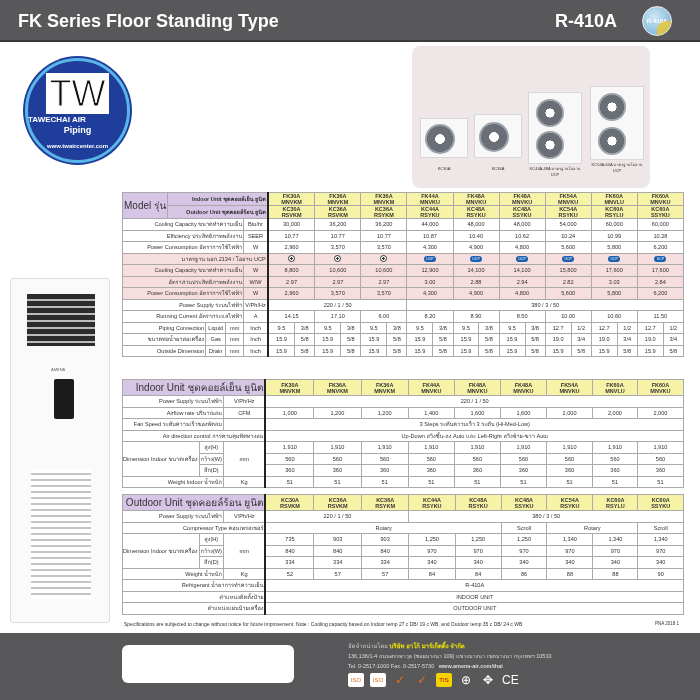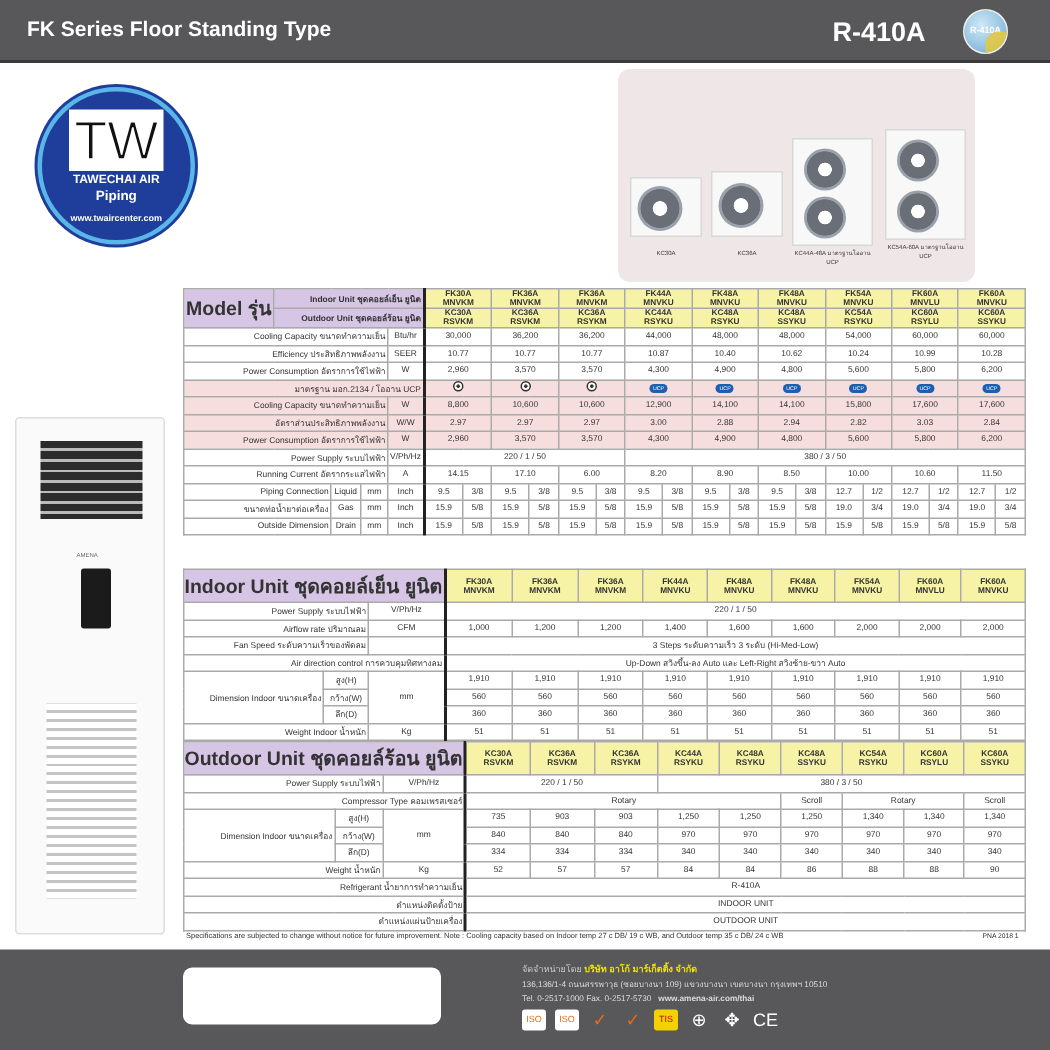--- a/index.html
+++ b/index.html
@@ -1,43 +1,43 @@
 <!DOCTYPE html>
 <html><head>
 <meta charset="utf-8">
 <style>
 *{box-sizing:border-box;margin:0;padding:0}
 body{width:700px;height:700px;background:#fff;font-family:"Liberation Sans",sans-serif;position:relative;overflow:hidden}
 .header{position:absolute;left:0;top:0;width:700px;height:42px;background:#58585a;border-bottom:2px solid #3a3a3a}
-.title{position:absolute;left:18px;top:11px;color:#fff;font-size:14px;font-weight:bold}
+.title{position:absolute;left:18px;top:11px;color:#fff;font-size:18px;font-weight:bold}
 .refrig{position:absolute;left:555px;top:11px;color:#fff;font-size:18px;font-weight:bold}
 .refbadge{position:absolute;left:642px;top:6px;width:30px;height:30px;border-radius:50%;background:radial-gradient(circle at 40% 35%,#cfe8f5,#6aa9d2);border:1px solid #eee;color:#fff;font-size:6px;font-weight:bold;text-align:center;line-height:28px;overflow:hidden}
 .refbadge::after{content:"";position:absolute;right:-4px;bottom:-4px;width:18px;height:18px;background:#e7c83a;border-radius:50% 0 50% 0;opacity:.85}
 .logo{position:absolute;left:25px;top:58px;width:105px;height:105px;border-radius:50%;background:#1f3d9a;border:3px solid #5ab6e8;box-shadow:0 0 0 2px #1f3d9a}
 .logo .tw{position:absolute;left:0;top:12px;width:100%;text-align:center;font-size:36px;font-weight:normal;color:#111;-webkit-text-stroke:1px #fff;background:transparent}
 .logo .tw span{background:#fff;padding:0 4px;color:#111}
-.logo .l1{position:absolute;top:54px;width:100%;text-align:center;font-size:8px;font-weight:bold;color:#fff}
+.logo .l1{position:absolute;top:54px;width:100%;font-size:8px;font-weight:bold;color:#fff}
 .logo .l2{position:absolute;top:64px;width:100%;text-align:center;font-size:9px;font-weight:bold;color:#fff}
 .logo .l3{position:absolute;top:82px;width:100%;text-align:center;font-size:6px;font-weight:bold;color:#fff}
 .photo{position:absolute;left:412px;top:46px;width:238px;height:142px;background:#efe7e7;border-radius:8px}
 .odu{position:absolute;background:#f8f8f8;border:1px solid #d8d8d8}
 .fan{position:absolute;border-radius:50%;background:radial-gradient(circle,#fff 0 22%,#6a6e76 24% 60%,#9aa1aa 62% 100%)}
 .odu .lbl{position:absolute;bottom:-14px;left:0;width:100%;text-align:center;font-size:4px;color:#333}
 .indoor{position:absolute;left:10px;top:278px;width:100px;height:345px;background:#fafafa;border:1px solid #ddd;border-radius:3px}
 .grillTop{position:absolute;left:16px;top:15px;width:68px;height:52px;background:repeating-linear-gradient(#2c2c2c 0 5px,#bbb 5px 7px)}
 .display{position:absolute;left:43px;top:100px;width:20px;height:40px;background:#1b1b1b;border-radius:2px}
 .brand{position:absolute;left:40px;top:88px;font-size:4px;color:#666}
 .grillBot{position:absolute;left:20px;top:190px;width:60px;height:130px;background:repeating-linear-gradient(#fff 0 4px,#c4c4c4 4px 6px)}
 table{border-collapse:collapse;position:absolute;font-size:5.6px;color:#333}
 td{border:1px solid #aaa;text-align:center;height:11.5px;padding:0 1px;white-space:nowrap}
 td.l{text-align:right;padding-left:0}
 .hdr td.m{background:#f7f3a6;font-weight:bold;font-size:5.5px;line-height:6px}
 .purple{background:#d7c5e5;font-weight:bold}
 .pink td{background:#f7dede}
-.sect{font-weight:bold;font-size:13px;color:#333}
+.sect{font-weight:normal;font-size:10px;color:#333}
 .thick{border-left:2px solid #222}
 .note{position:absolute;left:124px;top:621px;font-size:5px;color:#333}
 .pna{position:absolute;left:655px;top:621px;font-size:4.5px;color:#333}
 .footer{position:absolute;left:0;top:633px;width:700px;height:67px;background:#58585a}
 .fbox{position:absolute;left:122px;top:645px;width:172px;height:38px;background:#fff;border-radius:6px}
 .f1{position:absolute;left:348px;top:641px;font-size:6px;color:#ccc}
 .f1 b{color:#f2e600}
 .f2{position:absolute;left:348px;top:652px;font-size:5.5px;color:#ddd}
 .f3{position:absolute;left:348px;top:663px;font-size:5.5px;color:#ddd}
 .certs{position:absolute;left:348px;top:673px;display:flex;gap:6px}

